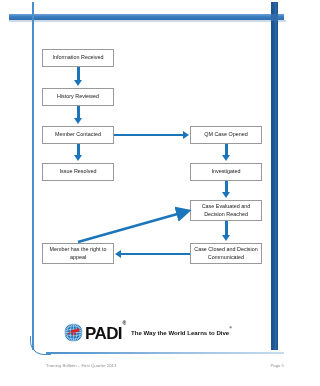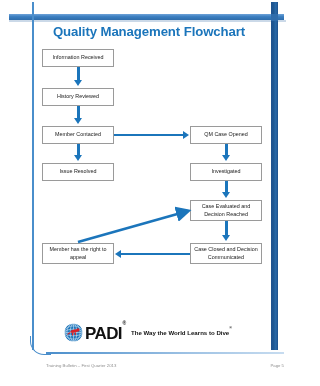--- a/index.html
+++ b/index.html
@@ -152,21 +152,20 @@
 <div id="page">
 
   <div class="top-bar"></div>
   <div class="top-bar-shadow"></div>
   <div class="left-rule"></div>
   <div class="left-rule-curve"></div>
   <div class="bottom-rule"></div>
   <div class="right-bar"></div>
   <div class="right-bar-hl"></div>
 
-  <div class="title">Quality Management Flowchart</div>
 
   <div class="node" style="left:42px;top:49px;width:72px;height:18px;">
     <span>Information Received</span>
   </div>
 
   <div class="node" style="left:42px;top:88px;width:72px;height:18px;">
     <span>History Reviewed</span>
   </div>
 
   <div class="node" style="left:42px;top:126px;width:72px;height:18px;">

